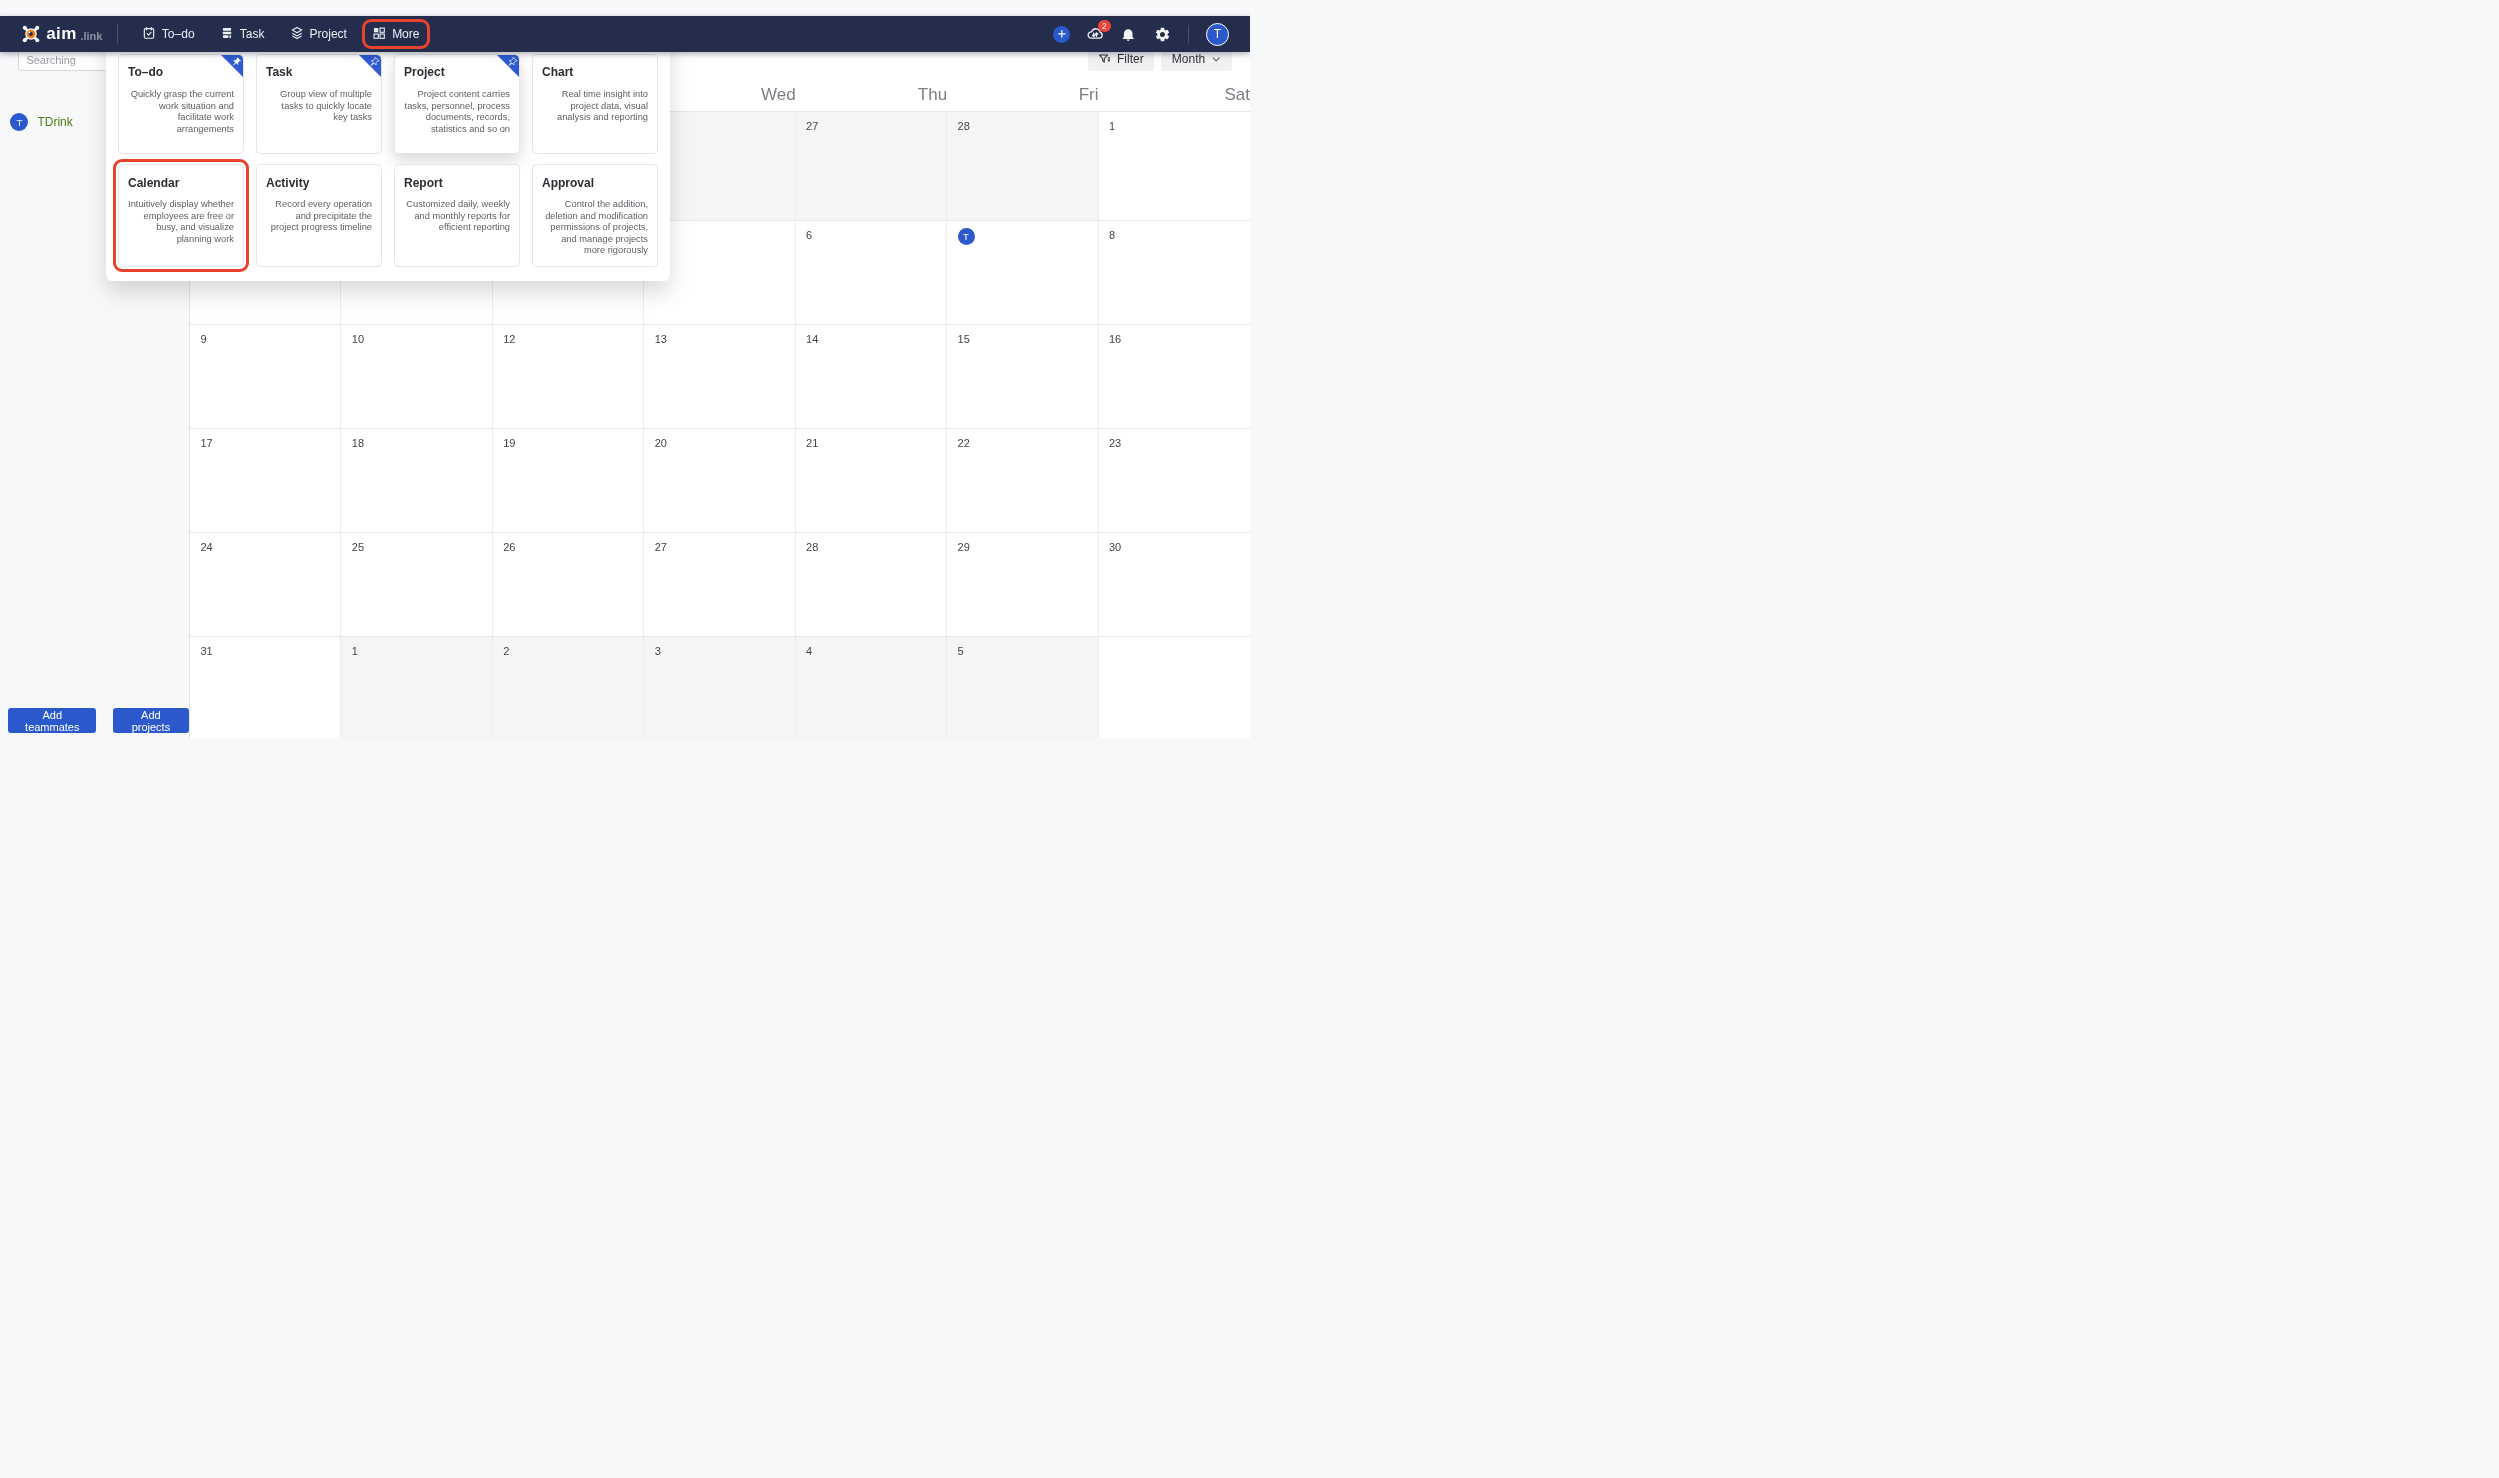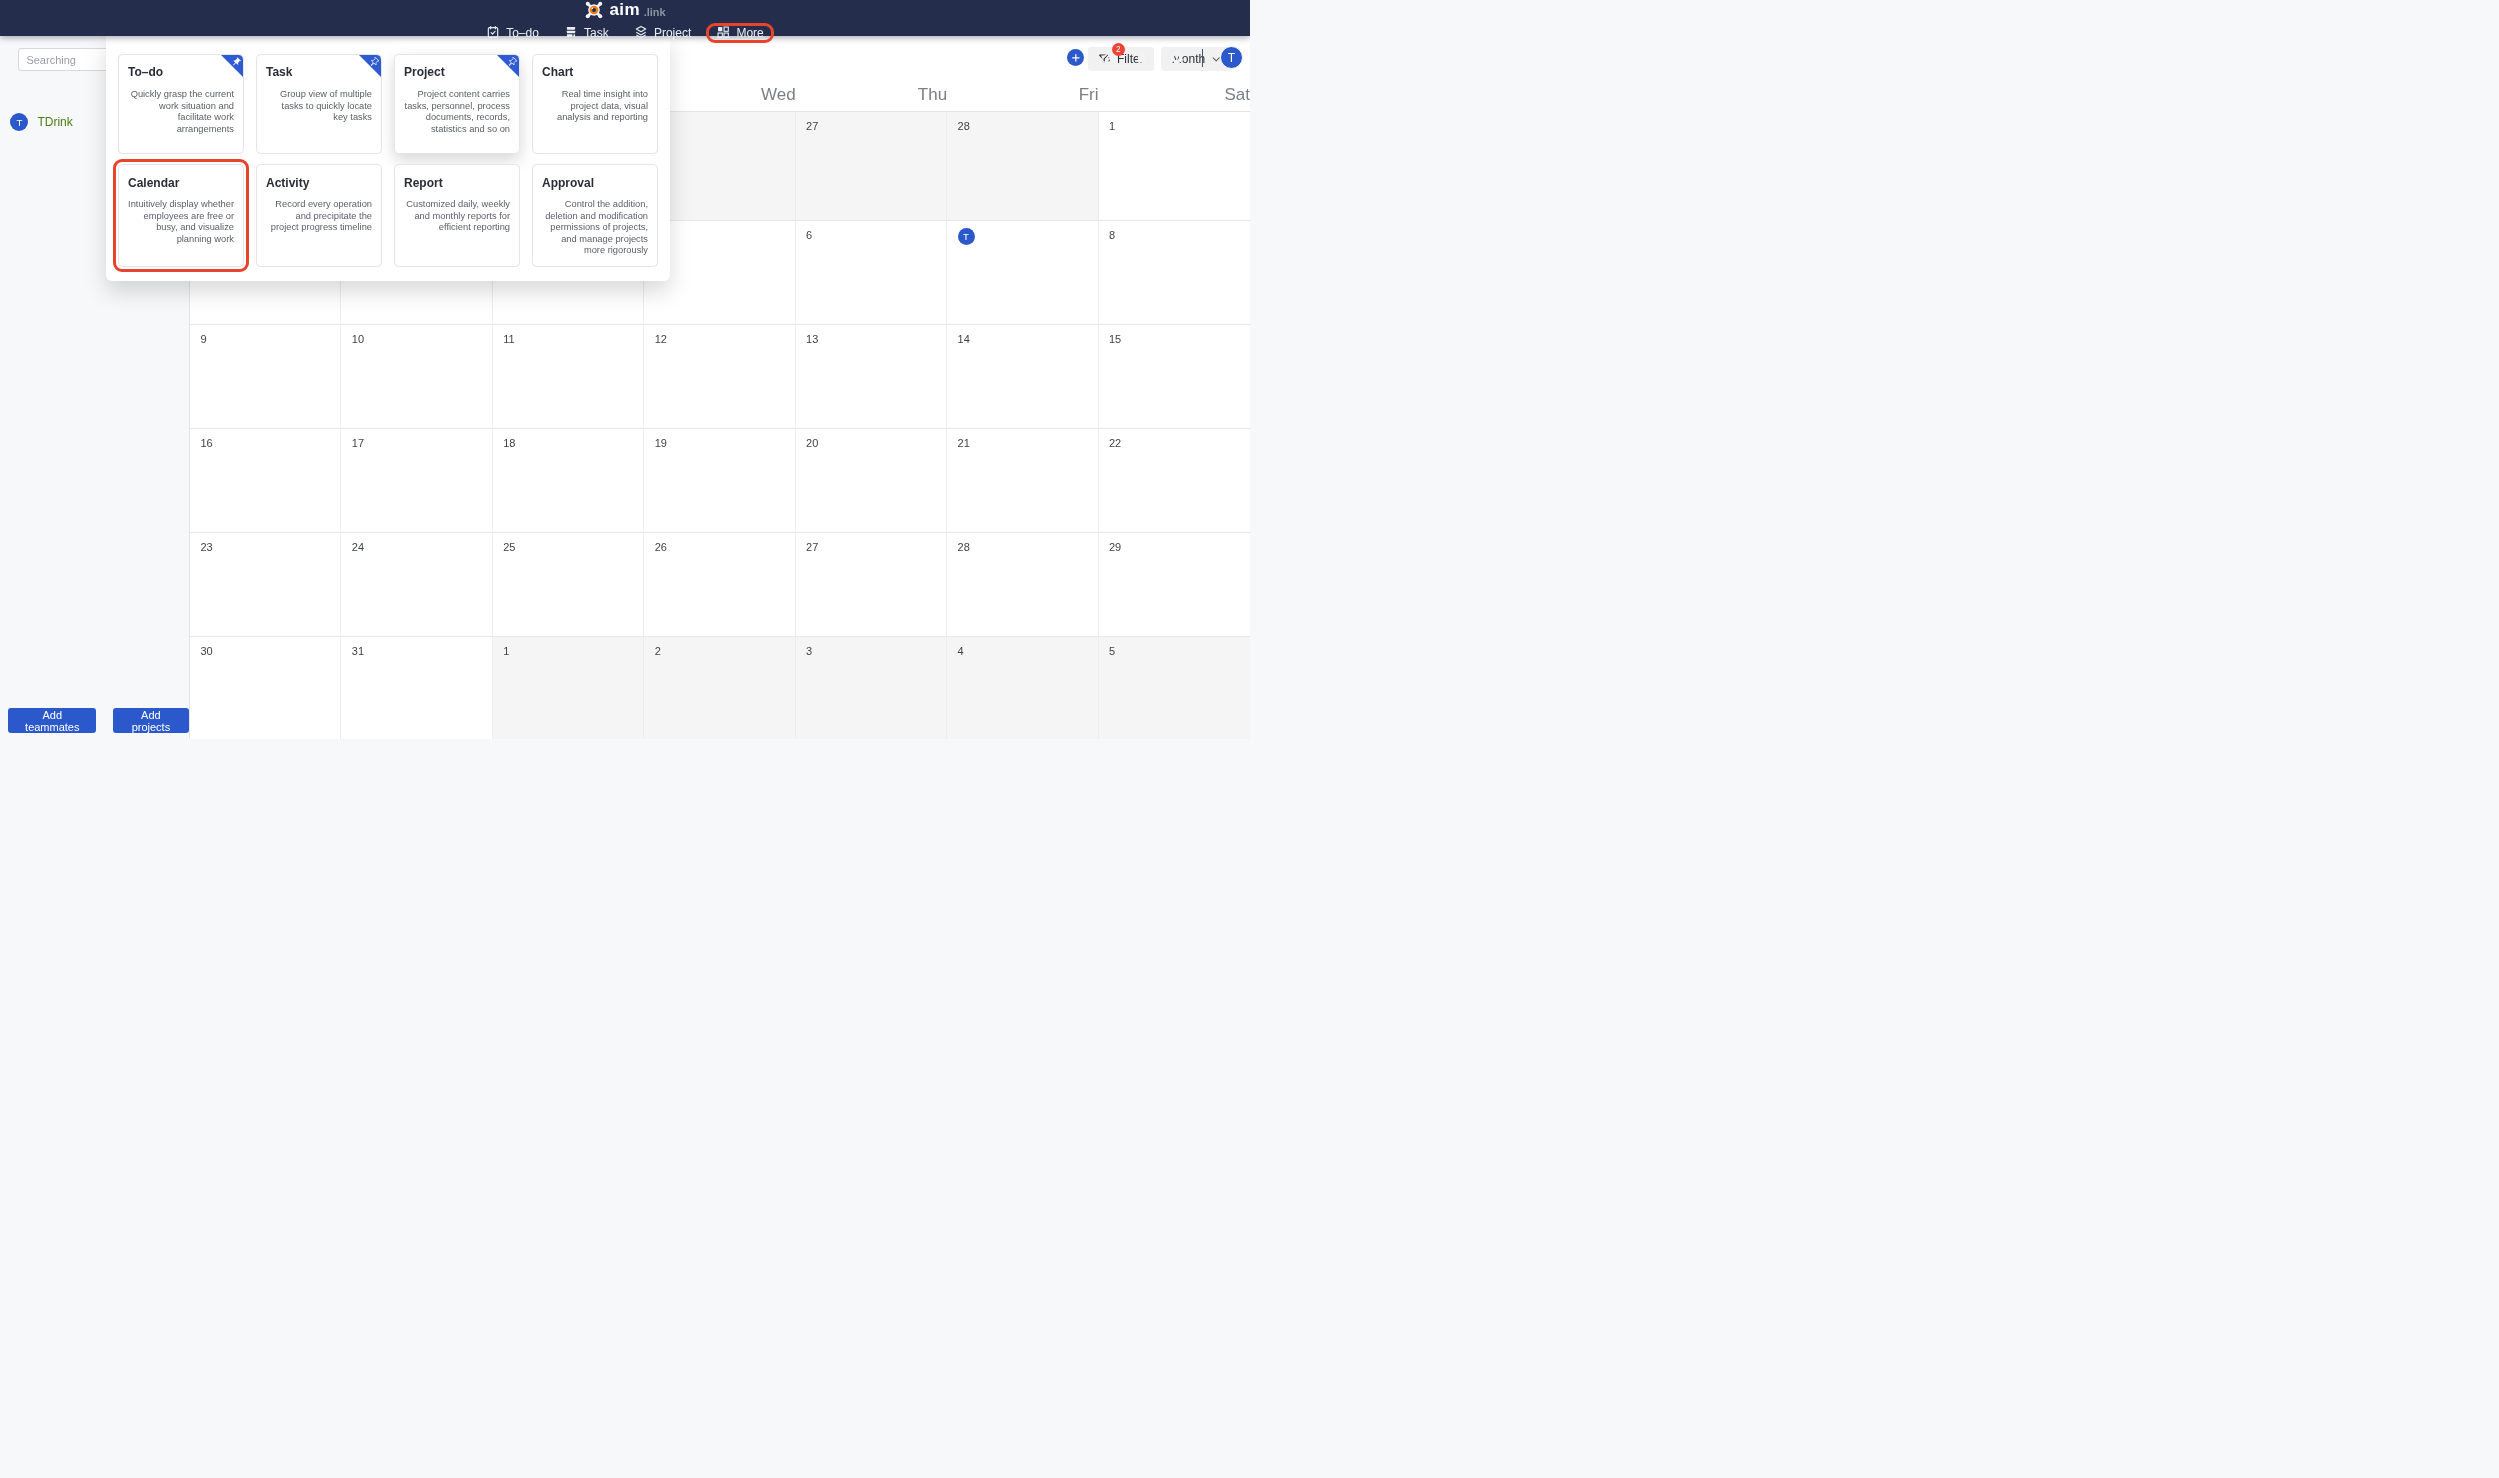--- a/index.html
+++ b/index.html
@@ -8,23 +8,23 @@
     font-family:"Liberation Sans","DejaVu Sans",sans-serif;
     background:#f7f8fa; color:#34373c; position:relative;
   }
   :root{
     --navy:#242e4c; --accent:#2b58cb; --pinblue:#2e5bd2;
     --annot:#e8432d; --badge:#ee4438;
   }
 
   
   .navbar{
-    position:absolute; top:0; left:0; right:0; height:36px;
+    position:absolute; top:16px; left:0; right:0; height:36px;
     background:var(--navy); display:flex; align-items:center;
-    padding:0 7px; z-index:60; box-shadow:0 1.5px 6px rgba(16,22,40,.35);flex-direction:column;
+    padding:0 21px; z-index:60; box-shadow:0 1.5px 6px rgba(16,22,40,.35);
   }
   .logo{ display:flex; align-items:center; gap:5.2px; cursor:pointer; }
   .logo-text{ color:#fff; font-size:17px; font-weight:bold; letter-spacing:0.4px; }
   .logo-suffix{ color:#8d93a3; font-size:11px; font-weight:bold; margin-left:-1.5px; margin-top:4.5px;}
   .nav-divider{ width:0.7px; height:19.3px; background:#4a5270; margin:0 16.4px 0 15px; }
   .nav-items{ display:flex; align-items:center; gap:10.4px; height:100%; }
   .nav-item{
     position:relative; display:flex; align-items:center; gap:6px;
     color:#eceef4; font-size:12px; padding:4.5px 7.4px; cursor:pointer; height:100%;
   }
@@ -265,21 +265,20 @@
       <div class="cell"><span></span></div>
       <div class="cell"><span></span></div>
       <div class="cell"><span></span></div>
       <div class="cell"><span>6</span></div>
       <div class="cell">
         <span class="today-badge">T</span>
       </div>
       <div class="cell"><span>8</span></div>
       <div class="cell"><span>9</span></div>
       <div class="cell"><span>10</span></div>
-      <div class="cell"><span>11</span></div>
       <div class="cell"><span>12</span></div>
       <div class="cell"><span>13</span></div>
       <div class="cell"><span>14</span></div>
       <div class="cell"><span>15</span></div>
       <div class="cell"><span>16</span></div>
       <div class="cell"><span>17</span></div>
       <div class="cell"><span>18</span></div>
       <div class="cell"><span>19</span></div>
       <div class="cell"><span>20</span></div>
       <div class="cell"><span>21</span></div>

